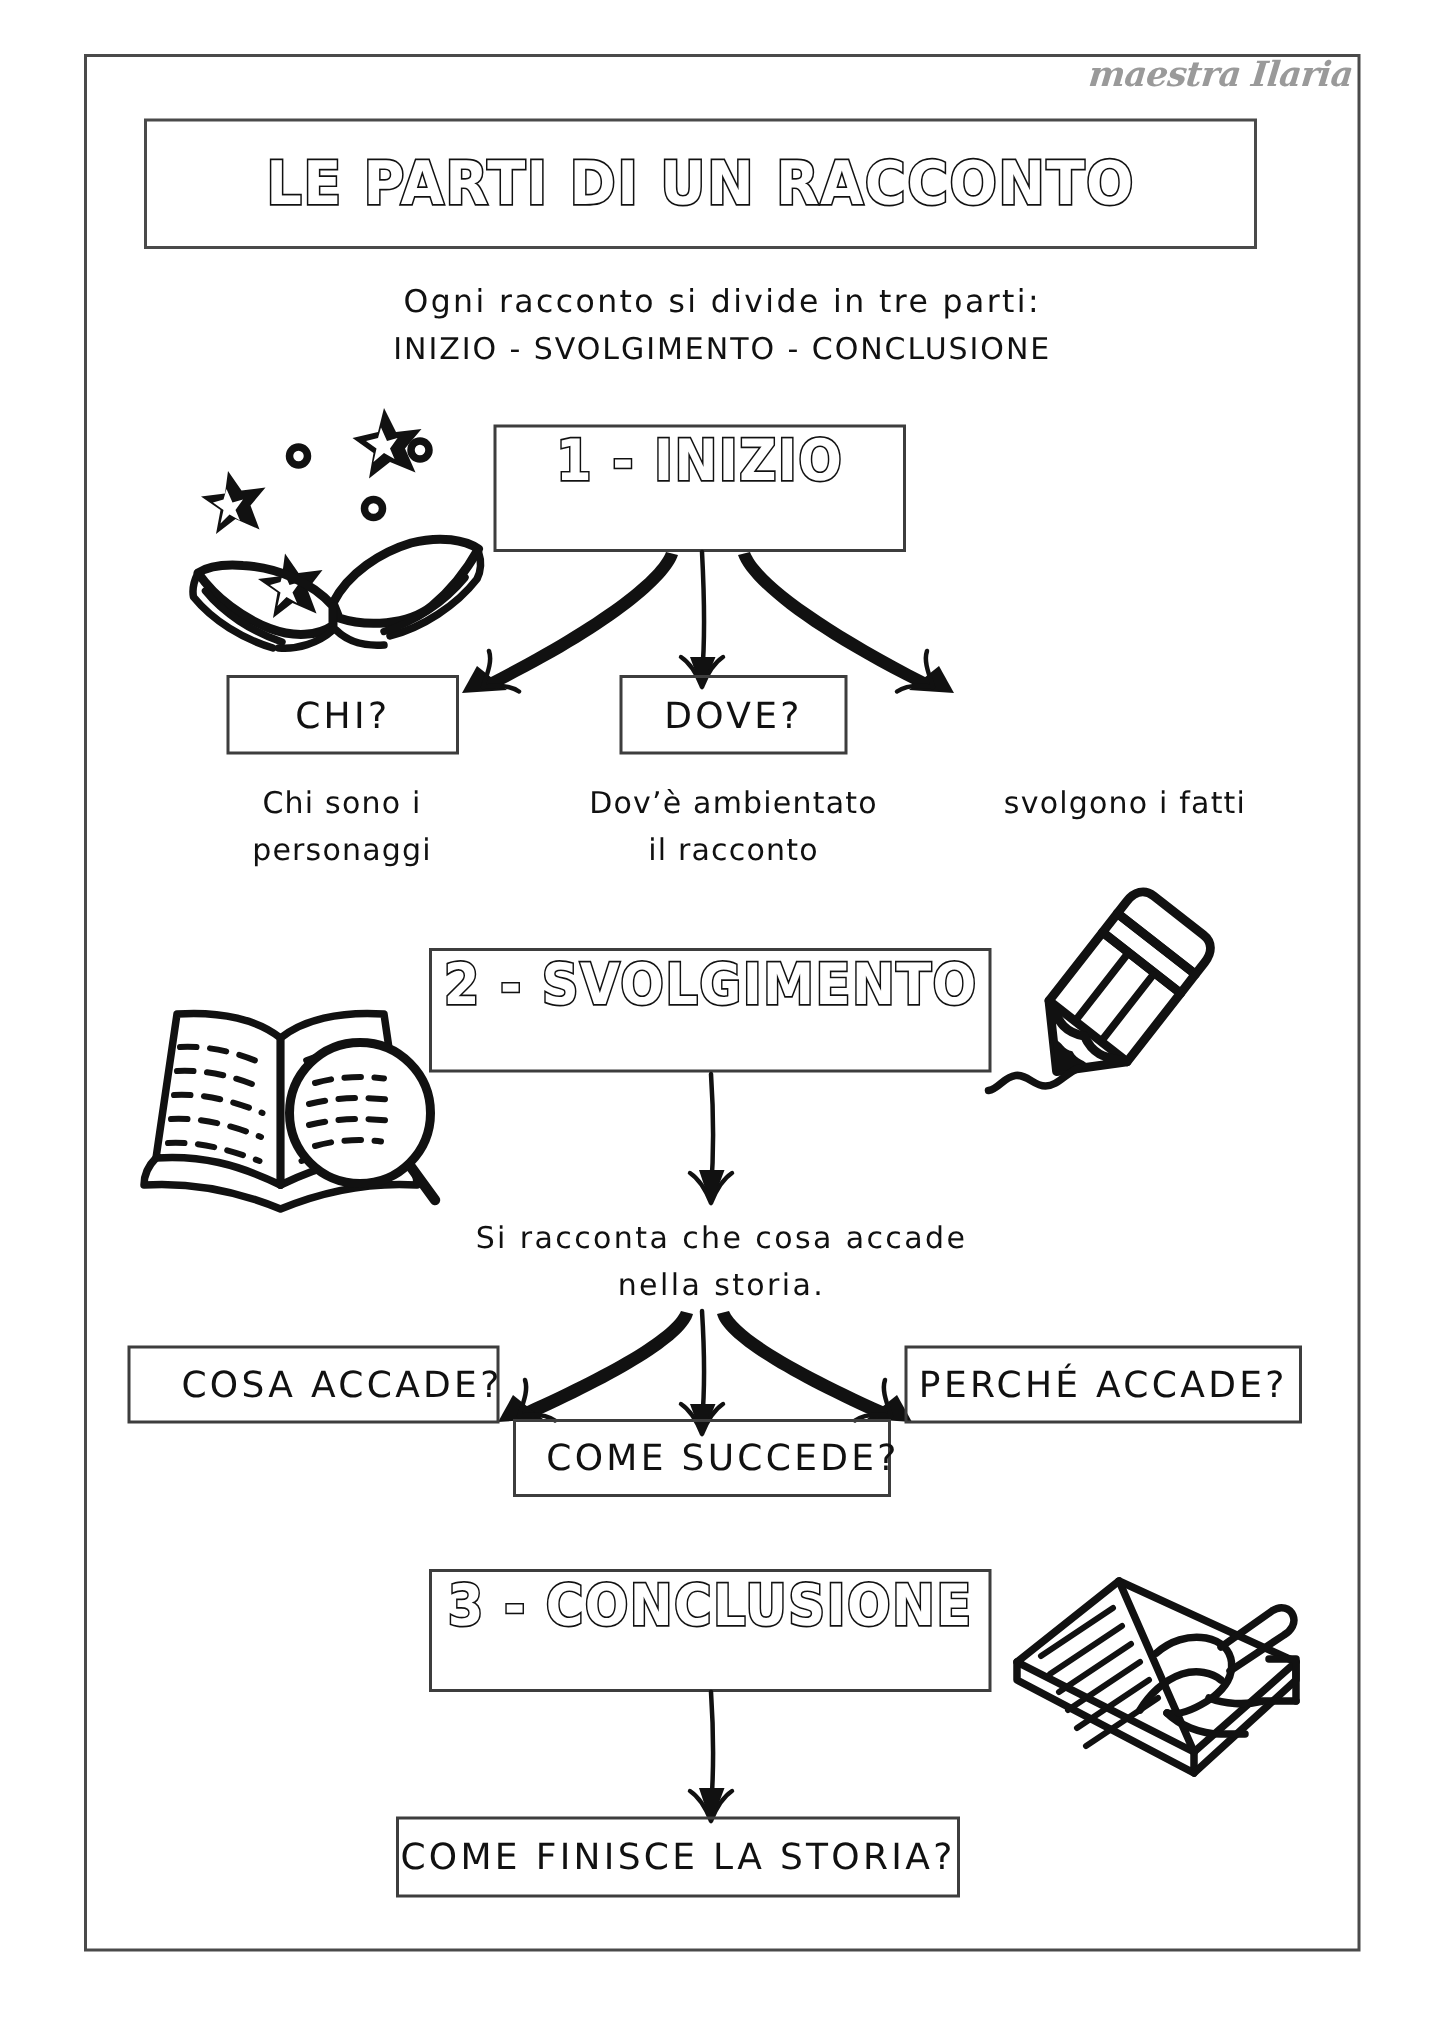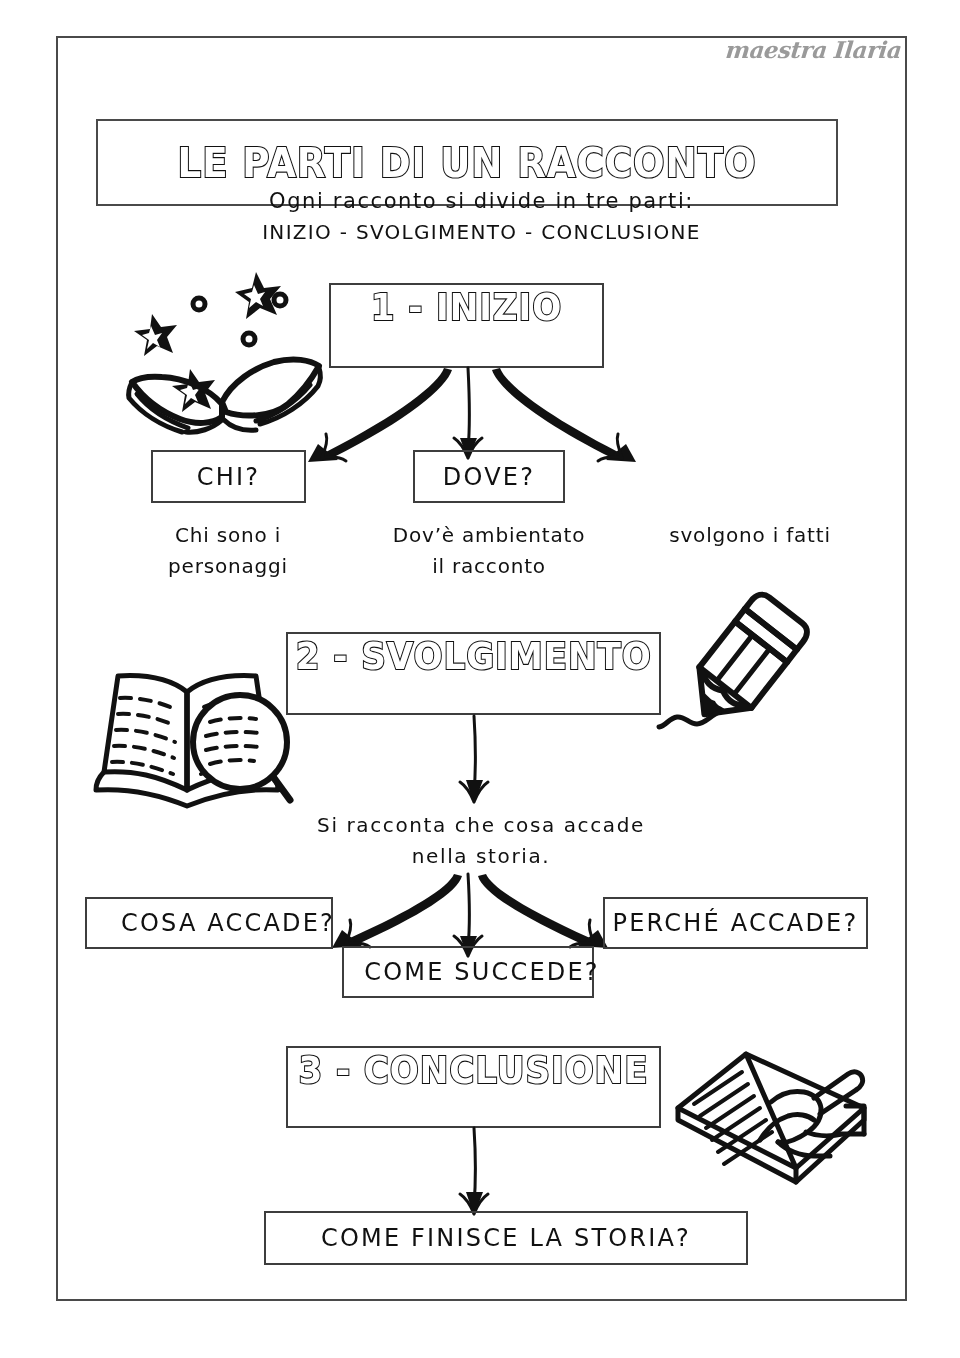--- a/index.html
+++ b/index.html
@@ -44,21 +44,20 @@
     white-space: nowrap;
   }
 
   
   .title-frame {
     position: absolute;
     left: 96px; top: 79px;
     width: 742px; height: 87px;
     border: 2px solid #4a4a4a;
     box-sizing: border-box;
-    margin-top: 40px;
   }
   .title-text {
     position: absolute;
     left: 0; top: 0;
     width: 100%; height: 100%;
     display: flex;
     align-items: center;
     justify-content: center;
     font-family: "DejaVu Sans", sans-serif;
     font-weight: bold;
@@ -326,17 +325,17 @@
     <path class="ink" stroke-width="5" d="M196 70 L196 98 M196 70 L178 70"></path>
     <path class="ink" stroke-width="5" d="M110 106 C118 114 132 120 146 120 L162 120"></path>
   </svg>
 
   <svg class="deco" style="left:455px; top:1128px;" width="40" height="90" viewBox="0 0 40 90">
     <path class="ink" stroke-width="3" d="M19 0 C21 30 21 52 19 78"></path>
     <path class="inkfill" d="M11 64 L19 88 L28 64 Z"></path>
     <path class="ink" stroke-width="3" d="M19 86 C15 76 11 70 5 66 M19 86 C23 76 27 70 33 66"></path>
   </svg>
 
-  <div class="box" style="left:264px; top:1211px; width:484px; height:54px;">
+  <div class="box" style="left:264px; top:1211px; width:376px; height:54px;">
     <span class="box-label">COME FINISCE LA STORIA?</span>
   </div>
 
 </div>
 
 </body></html>

